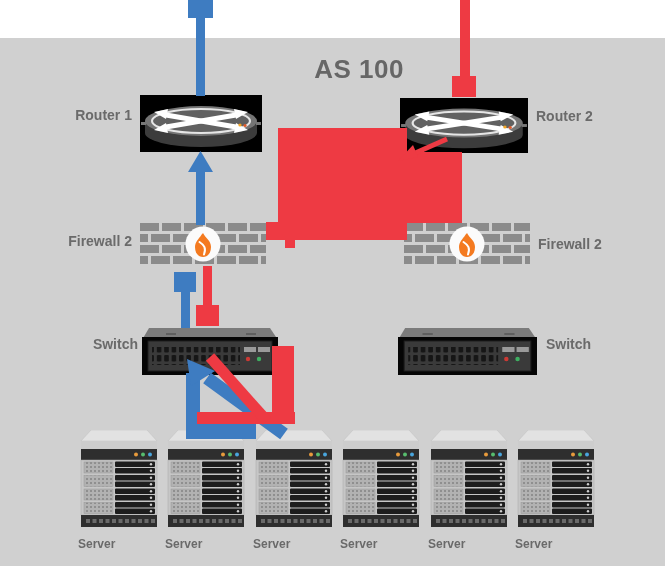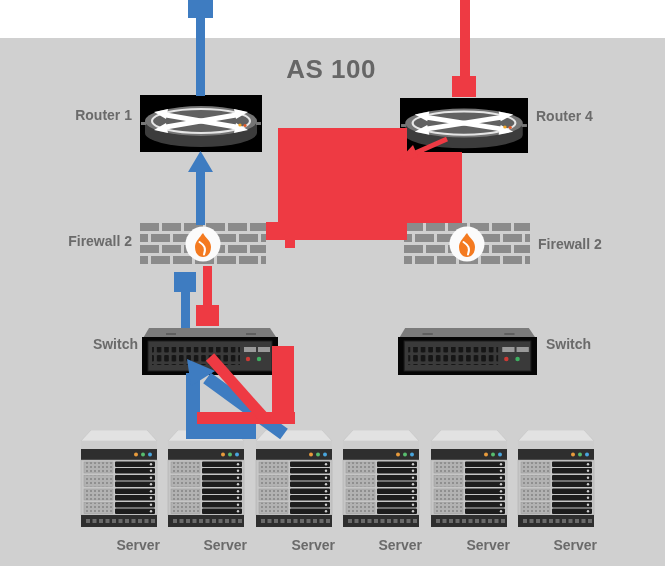--- a/index.html
+++ b/index.html
@@ -6,23 +6,23 @@
     --canvas-gray:#d0d0d0; --primary-path-blue:#3e7cc1; --failover-path-red:#ee3a43;
     --label-gray:#6a6a6a; --brick-gray:#8b8b8b; --flame-orange:#f47a20;
   }
   html,body{margin:0;padding:0;background:#ffffff;}
   .stage{position:relative;width:665px;height:579px;background:#ffffff;overflow:hidden;
          font-family:"Liberation Sans","DejaVu Sans",sans-serif;}
   .bg{position:absolute;left:0;top:38px;width:665px;height:528px;background:var(--canvas-gray);}
   .icon{position:absolute;display:block;}
   .lbl{position:absolute;font-weight:bold;color:var(--label-gray);font-size:14px;line-height:1.1;white-space:nowrap;}
   .lbl.right{text-align:right;}
-  .lbl.as{font-size:26px;text-align:center;letter-spacing:.5px;color:#666;}
+  .lbl.as{font-size:26px;text-align:right;letter-spacing:.5px;color:#666;}
   .server-wrap{position:absolute;top:430px;width:82px;height:130px;}
-  .server-wrap .lbl{top:108px;left:0;width:100%;text-align:right;font-size:14px;}
+  .server-wrap .lbl{top:108px;left:0;width:100%;text-align:left;font-size:12px;}
   svg{display:block;}
   .arrows{position:absolute;left:0;top:0;pointer-events:none;}
 </style>
 </head>
 <body>
 
 <div class="stage">
   <div class="bg"></div>
 
   <svg width="0" height="0" aria-hidden="true">
@@ -186,21 +186,21 @@
   </div>
   <div class="server-wrap" style="left:515px">
     <svg width="82" height="97" viewBox="0 0 82 97">
         <use href="#sym-server"></use>
       </svg>
     <div class="lbl">Server</div>
   </div>
 
   <div class="lbl as" style="left:258px;top:55px;width:146px">AS 100</div>
   <div class="lbl right" style="left:20px;top:108px;width:112px">Router 1</div>
-  <div class="lbl" style="left:536px;top:109px">Router 4</div>
+  <div class="lbl" style="left:536px;top:109px">Router 2</div>
   <div class="lbl right" style="left:16px;top:234px;width:116px">Firewall 2</div>
   <div class="lbl" style="left:538px;top:237px">Firewall 2</div>
   <div class="lbl right" style="left:36px;top:337px;width:102px">Switch</div>
   <div class="lbl" style="left:546px;top:337px">Switch</div>
 
   <svg class="arrows" width="665" height="579" viewBox="0 0 665 579">
     <g fill="var(--primary-path-blue)">
       <rect x="188" y="0" width="25" height="18"></rect>
       <rect x="196" y="16" width="9" height="80"></rect>
       <polygon points="200.5,151 188,172 213,172"></polygon>

